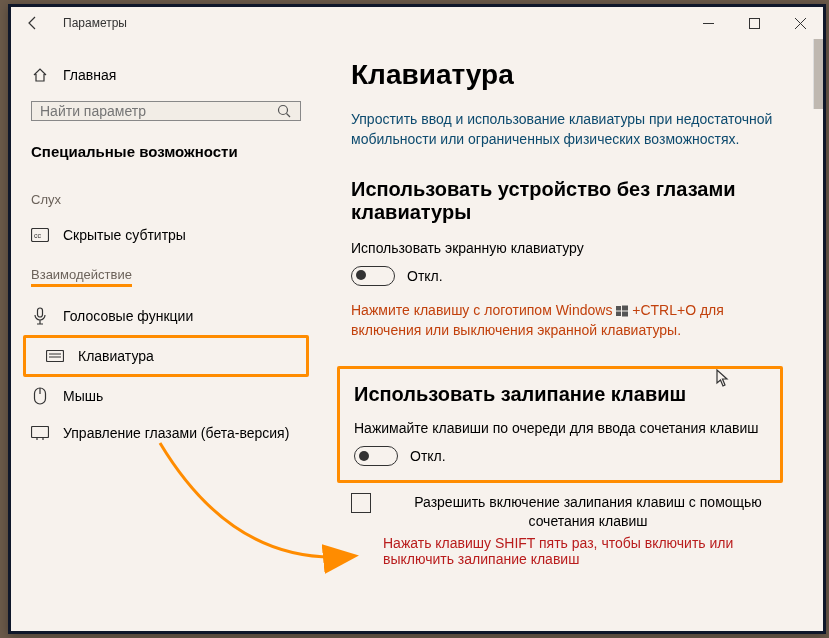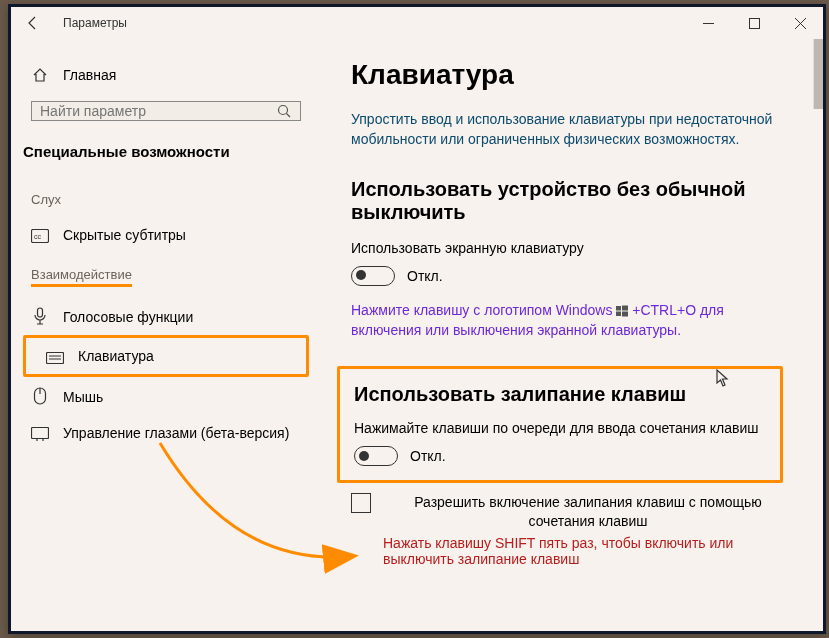--- a/index.html
+++ b/index.html
@@ -9,35 +9,35 @@
 .titlebar .back { width: 24px; display:flex; align-items:center; }
 .titlebar .title { font-size: 12px; color: #333; margin-left: 14px; flex:1; }
 .winbtns { display:flex; }
 .winbtn { width: 46px; height: 32px; display:flex; align-items:center; justify-content:center; }
 .content { flex:1; display:flex; min-height:0; }
 .sidebar { width: 310px; padding: 28px 0 0 0; }
 .home-row { display:flex; align-items:center; padding: 0 20px 18px 20px; gap:14px; }
 .home-row span { font-size: 14px; }
 .search { margin: 0 20px 22px 20px; height: 20px; background: rgba(240,235,228,0.8); border: 1px solid #888; display:flex; align-items:center; padding: 0 8px; }
 .search input { flex:1; border:none; outline:none; background:transparent; font-size:14px; color:#666; }
-.section-title { padding: 0 20px 18px 12px; font-size: 15px; font-weight:600; }
+.section-title { padding: 0 20px 18px 20px; font-size: 15px; font-weight:600; }
 .group-label { padding: 14px 20px 10px 20px; font-size: 13px; color: #6b625a; }
-.nav-item { display:flex; align-items:flex-end; gap:14px; padding: 10px 20px; font-size:14px; }
+.nav-item { display:flex; align-items:center; gap:14px; padding: 10px 20px; font-size:14px; }
 .nav-item .icon { width: 18px; display:flex; align-items:center; justify-content:center; }
 .main { flex:1; padding: 20px 30px 0 30px; overflow-y:auto; position:relative; }
 .main h1 { font-size: 28px; font-weight: 600; margin-bottom: 18px; }
 .main p.sub { font-size: 14px; color: #0c4a6e; line-height: 1.45; margin-bottom: 28px; }
 .main h2 { font-size: 20px; font-weight: 600; margin-bottom: 16px; }
 .main h2.second { font-size: 20px; }
 .ctl-label { font-size: 14px; margin-bottom: 10px; }
 .toggle-row { display:flex; align-items:center; gap: 12px; margin-bottom: 14px; }
 .toggle { width: 44px; height: 20px; border: 1.5px solid #333; border-radius: 10px; position:relative; }
 .toggle::after { content:''; position:absolute; width:10px; height:10px; background:#333; border-radius:50%; left:4px; top:3.5px; }
 .toggle-state { font-size:14px; }
-.hint { font-size: 14px; color: #6d28d9; line-height:1.45; margin-bottom: 26px; }
+.hint { font-size: 14px; color: #c2410c; line-height:1.45; margin-bottom: 26px; }
 .checkbox-row { display:flex; align-items:flex-start; gap: 12px; margin-top: 10px; }
 .checkbox { width:20px; height:20px; border: 1.5px solid #333; flex-shrink:0; }
 .checkbox-text { font-size:14px; line-height:1.35;text-align:center; }
 .checkbox-hint { font-size:14px; color:#b91c1c; margin-top:4px; }
 .hl-underline { border-bottom: 3px solid #ff8c00; display:inline-block; padding-bottom:2px; }
 .hl-box { border: 3px solid #ff8c00; border-radius:2px; }
 .scrollbar { position:absolute; right:0; top:32px; width:10px; height:70px; background:#bfb8b0; border-left:1px solid #ddd; }
 .cursor { position:absolute; }
 svg { display:block; }
 .arrow-svg { position:absolute; pointer-events:none; }
@@ -144,21 +144,21 @@
             </svg>
           </span>
         <span>Управление глазами (бета-версия)</span>
       </div>
     </div>
 
     <div class="main">
       <h1>Клавиатура</h1>
       <p class="sub">Упростить ввод и использование клавиатуры при недостаточной мобильности или ограниченных физических возможностях.</p>
 
-      <h2>Использовать устройство без обычной выключить</h2>
+      <h2>Использовать устройство без глазами клавиатуры</h2>
       <div class="ctl-label">Использовать экранную клавиатуру</div>
       <div class="toggle-row">
         <div class="toggle"></div>
         <div class="toggle-state">Откл.</div>
       </div>
       <p class="hint">
         <span>Нажмите клавишу с логотипом Windows </span><span style="display:inline-block;vertical-align:middle;"><svg width="12" height="12" viewBox="0 0 12 12">
               <rect x="0" y="1" width="5" height="4.5" fill="#555"></rect>
               <rect x="6" y="0.5" width="6" height="5" fill="#555"></rect>
               <rect x="0" y="6.5" width="5" height="4.5" fill="#555"></rect>

